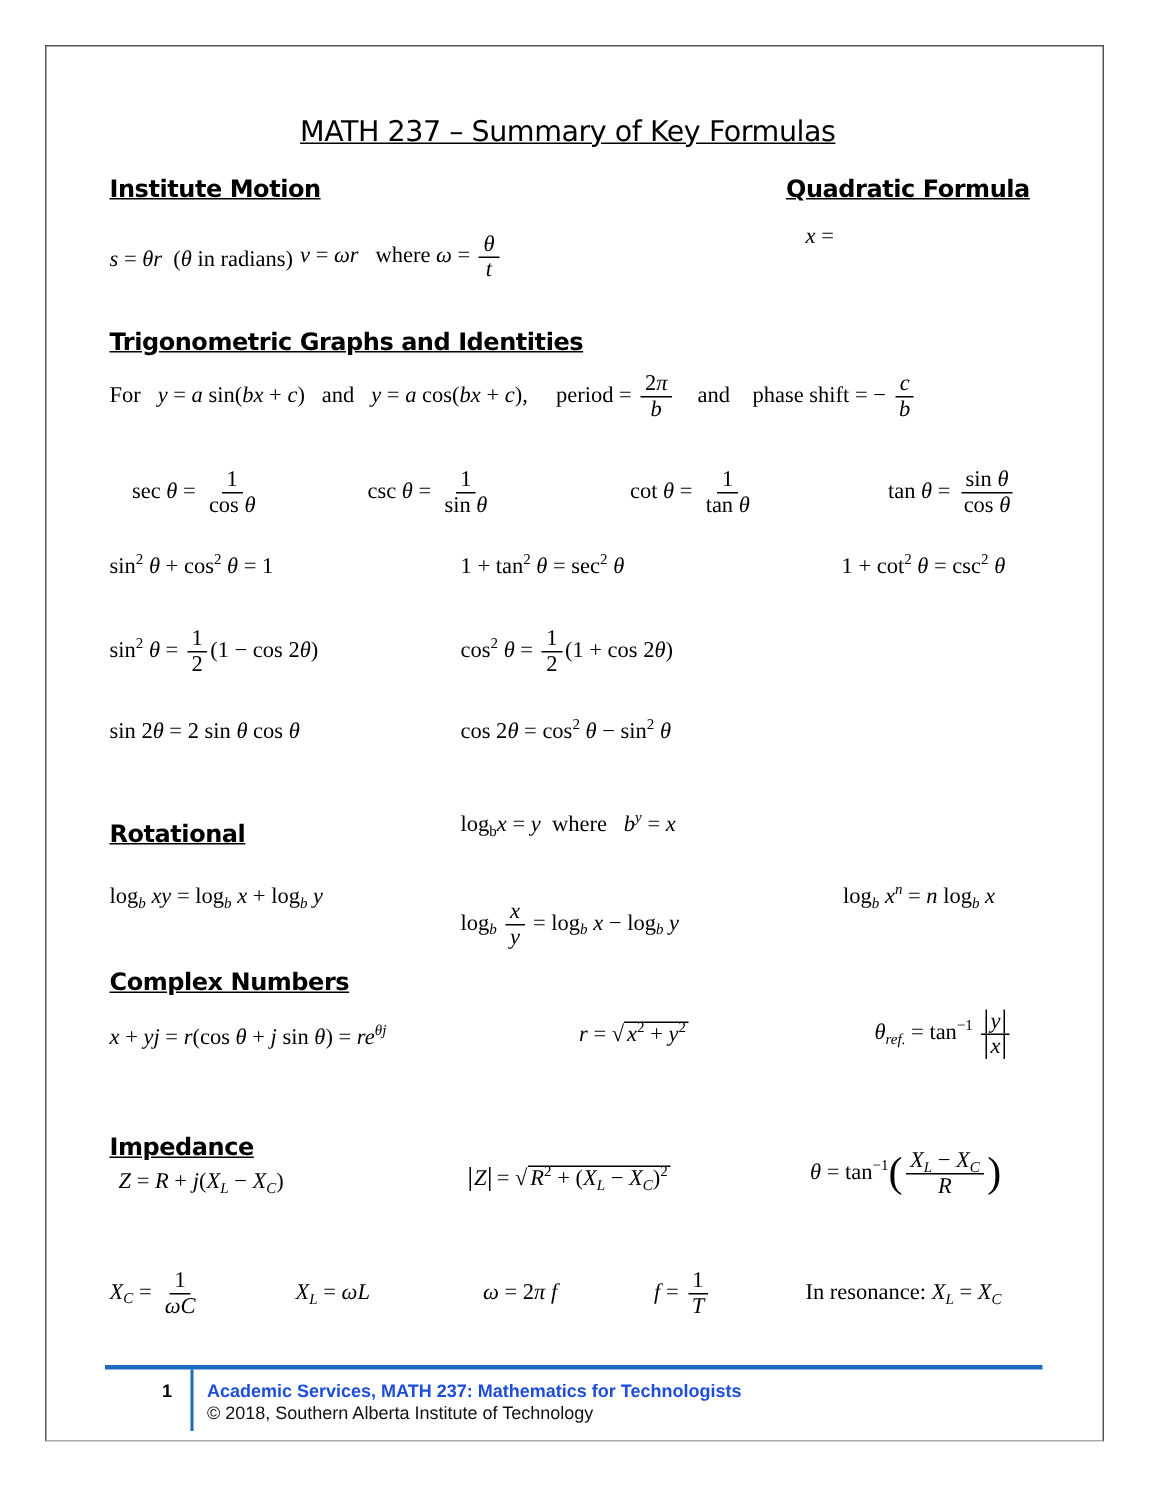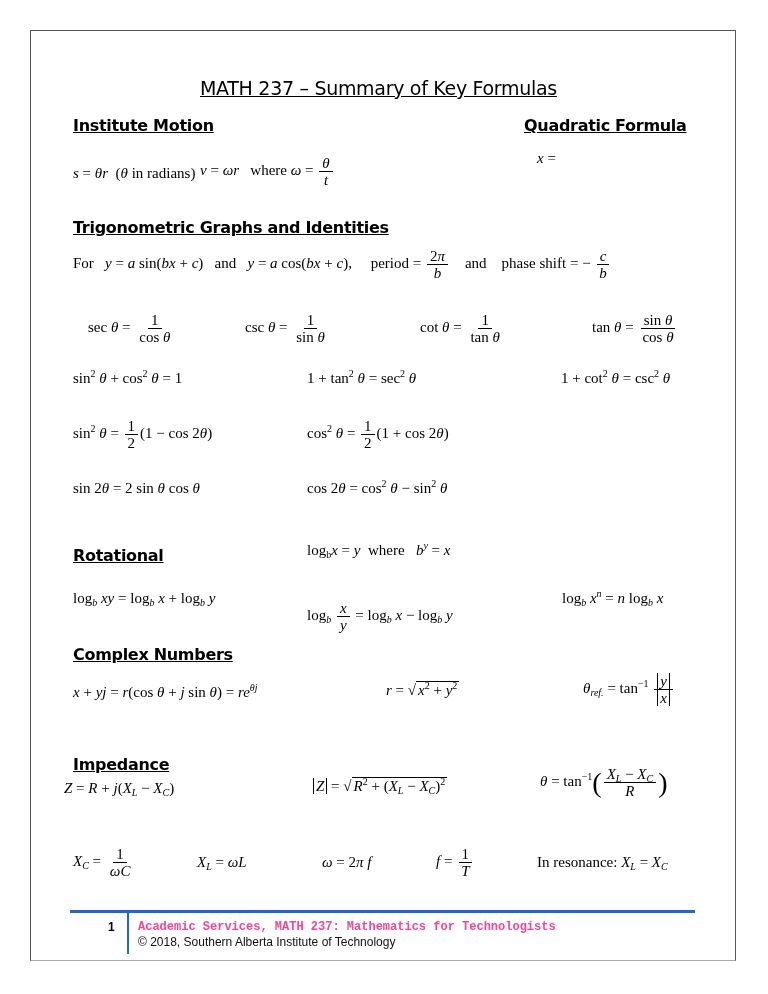--- a/index.html
+++ b/index.html
@@ -24,21 +24,21 @@
   .frac { display: inline-flex; flex-direction: column; align-items: center; vertical-align: middle; margin: 0 2px; }
   .frac .num { border-bottom: 1px solid #000; padding: 0 3px; line-height: 16px; }
   .frac .den { padding: 0 3px; line-height: 16px; }
   .sqrt { display: inline-block; }
   .sqrt .rad { border-top: 1px solid #000; padding: 0 2px; }
   .abs-bars { border-left: 1px solid #000; border-right: 1px solid #000; padding: 0 2px; }
   .bigparen { font-size: 28px; vertical-align: middle; font-weight: lighter; }
   .footer-rule { position: absolute; left: 70px; top: 910px; width: 625px; height: 3px; background: #1f6bc4; }
   .footer-vbar { position: absolute; left: 127px; top: 913px; width: 2px; height: 41px; background: #1f6bc4; }
   .footer-num { font-family: "Liberation Sans", sans-serif; font-weight: bold; font-size: 12px; color: #000; }
-  .footer-line1 { font-family: Liberation Mono, monospace; font-weight: bold; font-size: 12px; color: #ec4899; }
+  .footer-line1 { font-family: Liberation Sans, sans-serif; font-weight: bold; font-size: 12px; color: #1d4ed8; }
   .footer-line2 { font-family: "Liberation Sans", sans-serif; font-size: 12px; color: #111; }
 </style>
 </head>
 <body>
 
 <div class="page"></div>
 
 <div class="abs title" style="left:200px; top:77px;">MATH 237 – Summary of Key Formulas</div>
 
 <div class="abs heading" style="left:73px; top:116px;">Institute Motion</div>
@@ -153,21 +153,21 @@
 </div>
 <div class="abs m" style="left:583px; top:673px;">
   <i>θ</i><sub><i>ref.</i></sub> = tan<sup>−1</sup>
   <span class="frac">
       <span class="num"><span class="abs-bars"><i>y</i></span></span>
       <span class="den"><span class="abs-bars"><i>x</i></span></span>
     </span>
 </div>
 
 <div class="abs heading" style="left:73px; top:738px;margin-top:17px;">Impedance</div>
-<div class="abs m" style="left:64px; top:780px;">
+<div class="abs m" style="left:79px; top:780px;">
   <i>Z</i> = <i>R</i> + <i>j</i>(<i>X</i><sub><i>L</i></sub> − <i>X</i><sub><i>C</i></sub>)
 </div>
 <div class="abs m" style="left:313px; top:778px;">
   <span class="abs-bars"><i>Z</i></span> = √<span class="sqrt"><span class="rad"><i>R</i><sup>2</sup> + (<i>X</i><sub><i>L</i></sub> − <i>X</i><sub><i>C</i></sub>)<sup>2</sup></span></span>
 </div>
 <div class="abs m" style="left:540px; top:766px;">
   <i>θ</i> = tan<sup>−1</sup><span class="bigparen">(</span><span class="frac">
       <span class="num"><i>X</i><sub><i>L</i></sub> − <i>X</i><sub><i>C</i></sub></span>
       <span class="den"><i>R</i></span>
     </span><span class="bigparen">)</span>

